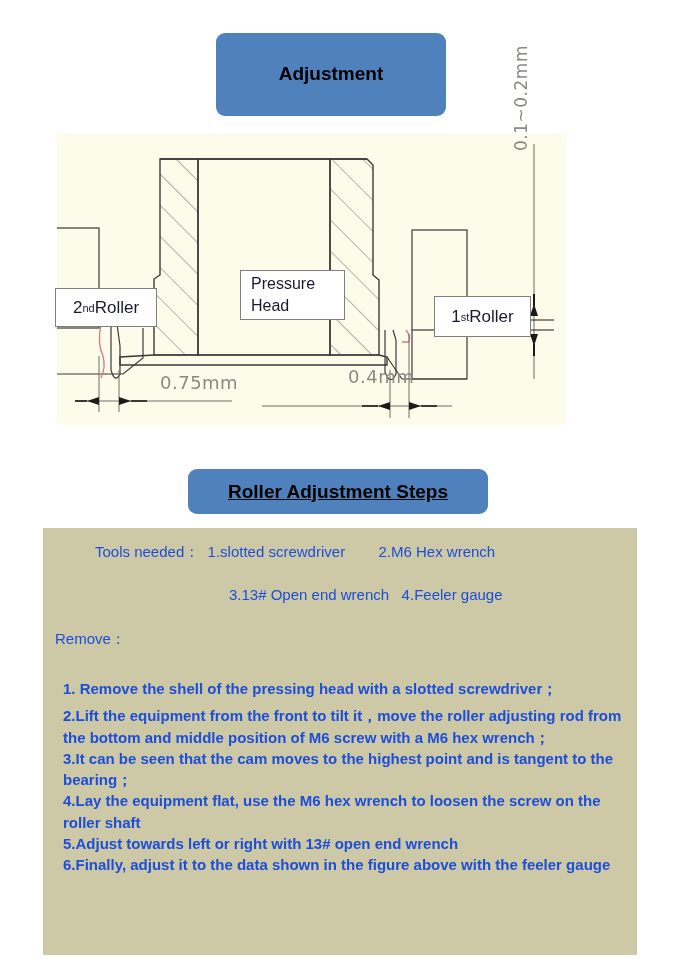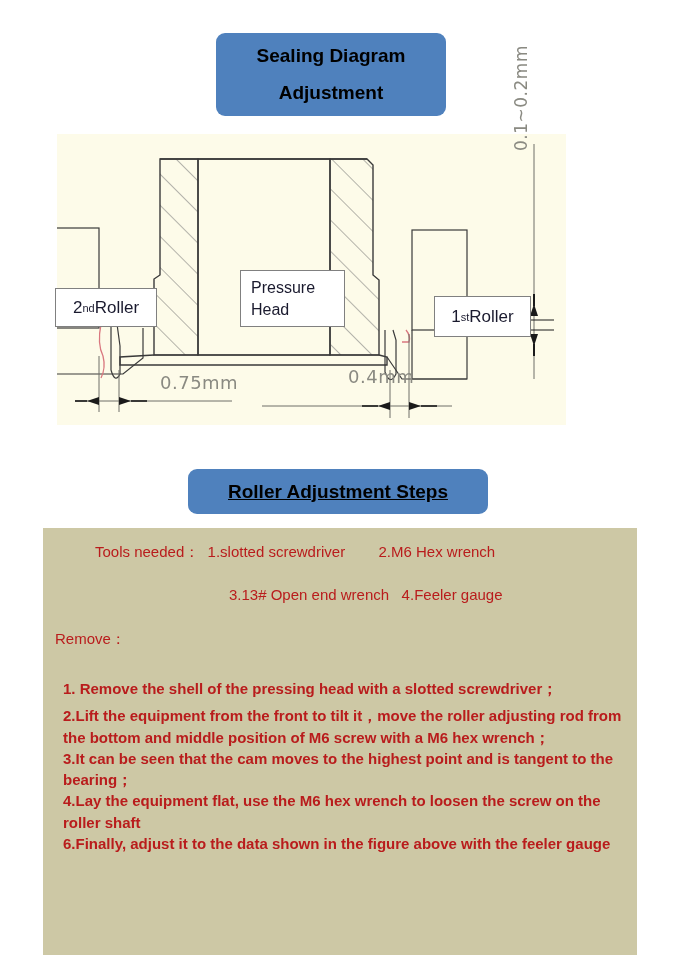--- a/index.html
+++ b/index.html
@@ -79,21 +79,21 @@
     top: 296px;
     width: 97px;
     height: 41px;
     font-size: 17px;
     justify-content: center;
   }
   #label-pressure-head {
     left: 240px;
     top: 270px;
     width: 105px;
-    height: 57px;
+    height: 50px;
     font-size: 16px;
     padding: 4px 0 4px 10px;
     line-height: 1.35;
     flex-direction: column;
     align-items: flex-start;
     justify-content: center;
   }
   .sup {
     font-size: 11px;
     vertical-align: super;
@@ -119,21 +119,21 @@
   }
 
   
   #steps-panel {
     position: absolute;
     left: 43px;
     top: 528px;
     width: 594px;
     height: 427px;
     background: #CDC8A5;
-    color: #b91c1c;
+    color: #1d4ed8;
     font-size: 15px;
   }
   #tools-line1 {
     position: absolute;
     left: 52px;
     top: 15px;
     white-space: pre;
   }
   #tools-line2 {
     position: absolute;
@@ -156,21 +156,20 @@
     margin: 0 0 0 0;
     line-height: 1.42;
     font-weight: bold;
   }
   #steps-list .step.gap { margin-top: 6px; }
 </style>
 </head>
 <body>
 
 <div class="banner" id="banner-sealing">
-  <div class="line1">Sealing Diagram</div>
   <div class="line2">Adjustment</div>
 </div>
 
 <div id="diagram-panel">
   <svg id="diagram-svg" width="509" height="291" viewBox="0 0 509 291">
     <defs>
       <pattern id="hatchL" width="22" height="22" patternUnits="userSpaceOnUse" patternTransform="rotate(-45)">
         <line x1="0" y1="0" x2="0" y2="22" stroke="#6b6b6b" stroke-width="1"></line>
       </pattern>
       <pattern id="hatchR" width="22" height="22" patternUnits="userSpaceOnUse" patternTransform="rotate(-45)">
@@ -265,15 +264,16 @@
 
 <div id="steps-panel">
   <div id="tools-line1">Tools needed：  1.slotted screwdriver        2.M6 Hex wrench</div>
   <div id="tools-line2">3.13# Open end wrench   4.Feeler gauge</div>
   <div id="steps-heading">Remove：</div>
   <div id="steps-list">
     <p class="step">1. Remove the shell of the pressing head with a slotted screwdriver；</p>
     <p class="step gap">2.Lift the equipment from the front to tilt it，move the roller adjusting rod from the bottom and middle position of M6 screw with a M6 hex wrench；</p>
     <p class="step">3.It can be seen that the cam moves to the highest point and is tangent to the bearing；</p>
     <p class="step">4.Lay the equipment flat, use the M6 hex wrench to loosen the screw on the roller shaft</p>
+    <p class="step">5.Adjust towards left or right with 13# open end wrench</p>
     <p class="step">6.Finally, adjust it to the data shown in the figure above with the feeler gauge</p>
   </div>
 </div>
 
 </body></html>

